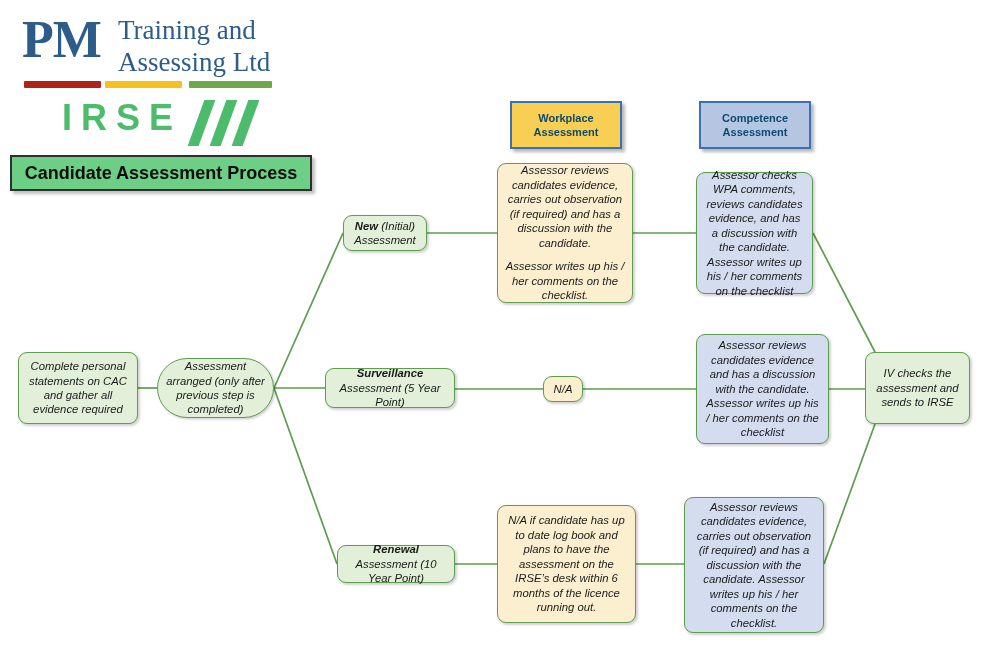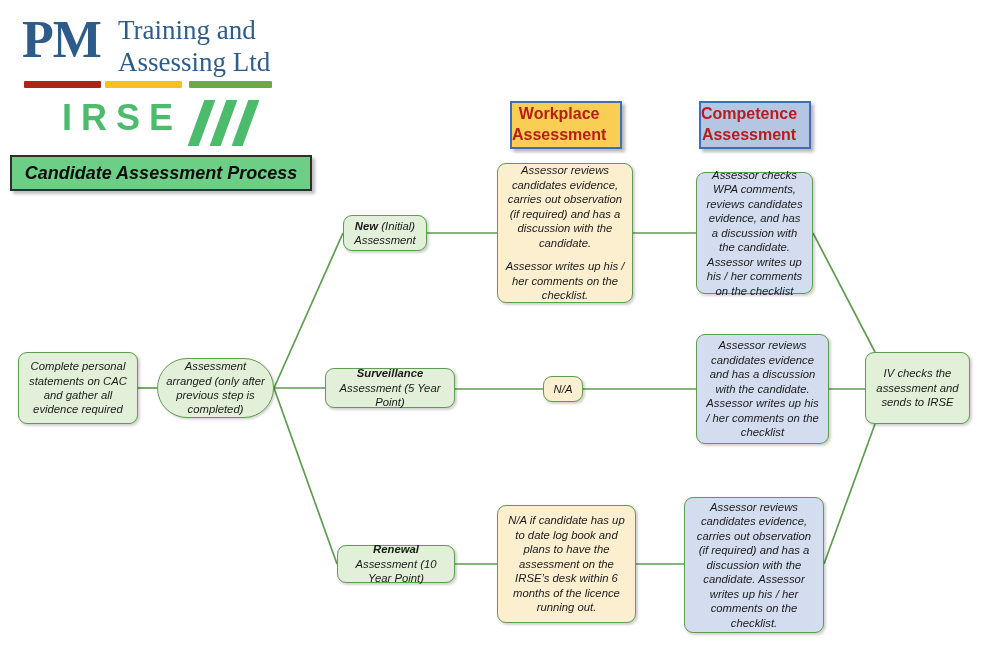--- a/index.html
+++ b/index.html
@@ -105,21 +105,20 @@
     top: 155px;
     width: 302px;
     height: 36px;
     background: #6DCE85;
     border: 2px solid #2E2E2E;
     box-sizing: border-box;
     display: flex;
     align-items: center;
     justify-content: center;
     box-shadow: 3px 3px 3px rgba(0,0,0,0.25);
-    font-style: italic;
   }
   #title-banner .t {
     font-size: 18px;
     font-weight: 700;
     color: #0D0D0D;
     white-space: nowrap;
   }
 
   
   .node {
@@ -145,26 +144,26 @@
   .node p { margin: 0; font-style: italic; }
   .node p + p { margin-top: 9px; }
   .node b { font-weight: 700; }
 
   
   .chip {
     position: absolute;
     box-sizing: border-box;
     display: flex;
     align-items: center;
-    justify-content: flex-start;
+    justify-content: center;
     text-align: center;
     border: 2.5px solid #3D6FB5;
-    font-size: 16px;
+    font-size: 11px;
     font-weight: 700;
-    color: #b91c1c;
+    color: #0c4a6e;
     line-height: 1.3;
     box-shadow: 3px 3px 3px rgba(0,0,0,0.28);
   }
   .chip.yellow { background: #F8CE53; }
   .chip.blue   { background: #B5C6E3; }
 </style>
 </head>
 <body>
 
 <div id="canvas">

